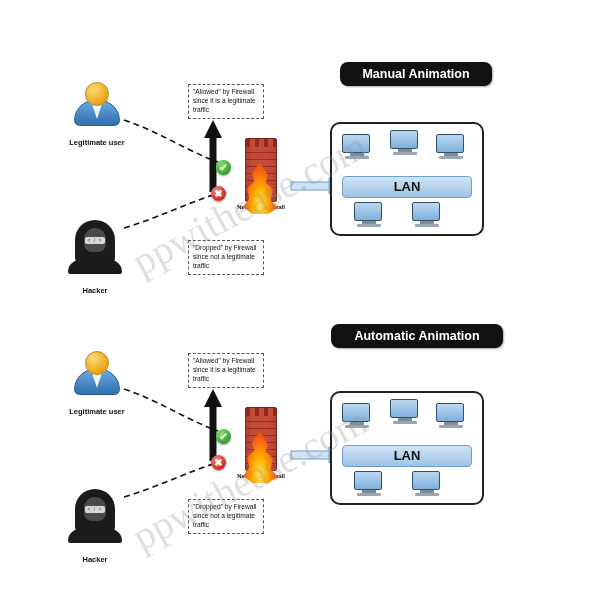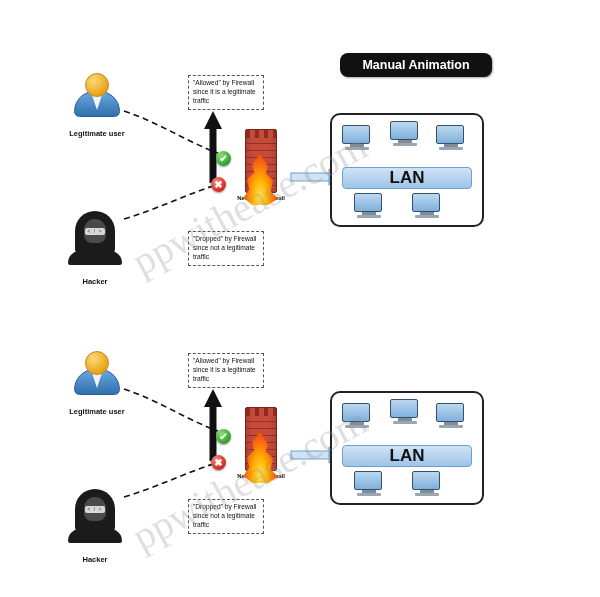--- a/index.html
+++ b/index.html
@@ -13,21 +13,21 @@
     position: relative;
     font-family: "Liberation Sans", sans-serif;
     overflow: hidden;
   }
   .panel {
     position: absolute;
     left: 0;
     width: 600px;
     height: 298px;
   }
-  #panel-manual { top: 3px; }
+  #panel-manual { top: 12px; }
   #panel-auto { top: 299px; }
 
   
   .title-pill {
     position: absolute;
     background: #111111;
     border-radius: 8px;
     color: #ffffff;
     font-size: 12.5px;
     font-weight: bold;
@@ -185,21 +185,21 @@
     border: 2px solid #222;
     border-radius: 10px;
     background: #ffffff;
   }
   .lan-bar {
     position: absolute;
     background: linear-gradient(to bottom, #cfe3f5, #9ec4e8);
     border: 1px solid #6f9fca;
     border-radius: 4px;
     text-align: center;
-    font-size: 17px;
+    font-size: 13px;
     font-weight: bold;
     color: #111;
     line-height: 20px;
   }
   .pc {
     position: absolute;
     width: 30px;
   }
   .pc-screen {
     width: 28px; height: 19px;
@@ -312,20 +312,21 @@
     <div class="pc" style="left:80px; top:78px; position:absolute;">
       <div class="pc-screen"></div>
         <div class="pc-stand"></div>
         <div class="pc-base"></div>
     </div>
   </div>
 </div>
 
 <div class="panel" id="panel-auto">
 
+  <div class="title-pill" id="title-auto" style="top:25px;">Automatic Animation</div>
 
   <svg class="lines">
     <path d="M124,90 C160,102 185,120 218,132" stroke="#111" stroke-width="1.6" fill="none" stroke-dasharray="6,4"></path>
     <path d="M124,198 C160,187 185,174 216,164" stroke="#111" stroke-width="1.6" fill="none" stroke-dasharray="6,4"></path>
     <line x1="213" y1="162" x2="213" y2="104" stroke="#111" stroke-width="7"></line>
     <polygon points="213,90 204,108 222,108" fill="#111"></polygon>
     <rect x="291" y="152" width="40" height="8" fill="#cfe3f5" stroke="#6f9fca" stroke-width="1"></rect>
     <polygon points="345,156 329,148 329,164" fill="#9ec4e8" stroke="#6f9fca" stroke-width="1"></polygon>
   </svg>
 

